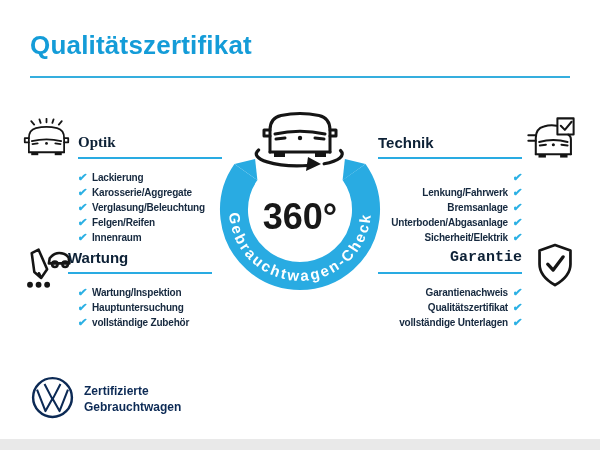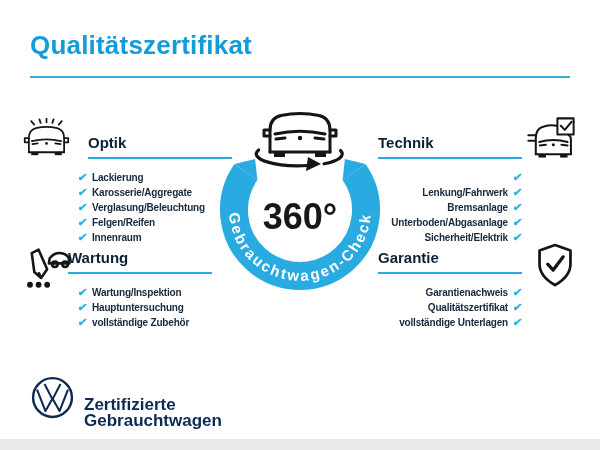--- a/index.html
+++ b/index.html
@@ -5,24 +5,24 @@
   html,body{margin:0;padding:0;background:#e9e9e9;font-family:"Liberation Sans", sans-serif;}
   .page{position:relative;width:600px;height:439px;background:#ffffff;overflow:hidden;margin:0 auto;}
 
   
   .title{position:absolute;left:30px;top:30px;font-size:26px;font-weight:bold;color:#149cd8;letter-spacing:.2px;}
   .title-rule{position:absolute;left:30px;top:76px;width:540px;height:2px;background:#35aede;}
 
   
   .sec-head{position:absolute;width:144px;border-bottom:2px solid #29abe2;padding-bottom:6px;
             font-size:15px;font-weight:bold;color:#0d2136;}
-  #optik-head{left:88px;top:134px;}
+  #optik-head{left:78px;top:134px;font-family:Liberation Serif, serif;}
   #wartung-head{left:68px;top:249px;}
   #technik-head{left:378px;top:134px;text-align:left;}
-  #garantie-head{left:378px;top:249px;text-align:left;}
+  #garantie-head{left:378px;top:249px;text-align:right;font-family:Liberation Mono, monospace;}
 
   
   ul.items{position:absolute;list-style:none;margin:0;padding:0;width:144px;}
   ul.items li{display:flex;align-items:center;gap:5px;height:15px;
               font-size:10px;font-weight:bold;letter-spacing:-0.2px;color:#16293f;white-space:nowrap;}
   ul.items.right li{flex-direction:row-reverse;}
   .chk{color:#2bb0e4;font-size:11px;line-height:11px;transform:skewX(-8deg);}
   #optik-list{left:78px;top:170px;}
   #wartung-list{left:78px;top:285px;}
   #technik-list{left:378px;top:170px;}
@@ -38,21 +38,21 @@
   .ink{stroke:#151515;stroke-width:3;fill:none;stroke-linecap:round;stroke-linejoin:round;}
   .ink-fill{fill:#151515;stroke:none;}
 
   
   #center-graphic{position:absolute;left:210px;top:102px;}
   .ring-text{fill:#ffffff;font-size:15px;font-weight:bold;letter-spacing:2.2px;}
   .deg{fill:#181818;font-size:36px;font-weight:bold;text-anchor:middle;}
 
   
   #vw-logo{left:30px;top:375px;}
-  .brand-text{position:absolute;left:84px;top:397px;font-size:17px;font-weight:bold;
+  .brand-text{position:absolute;left:84px;top:383px;font-size:12px;font-weight:bold;
               color:#0c2a55;line-height:16px;}
 </style>
 </head>
 <body>
 
 <div class="page">
 
   <div class="title">Qualitätszertifikat</div>
   <div class="title-rule"></div>
 

